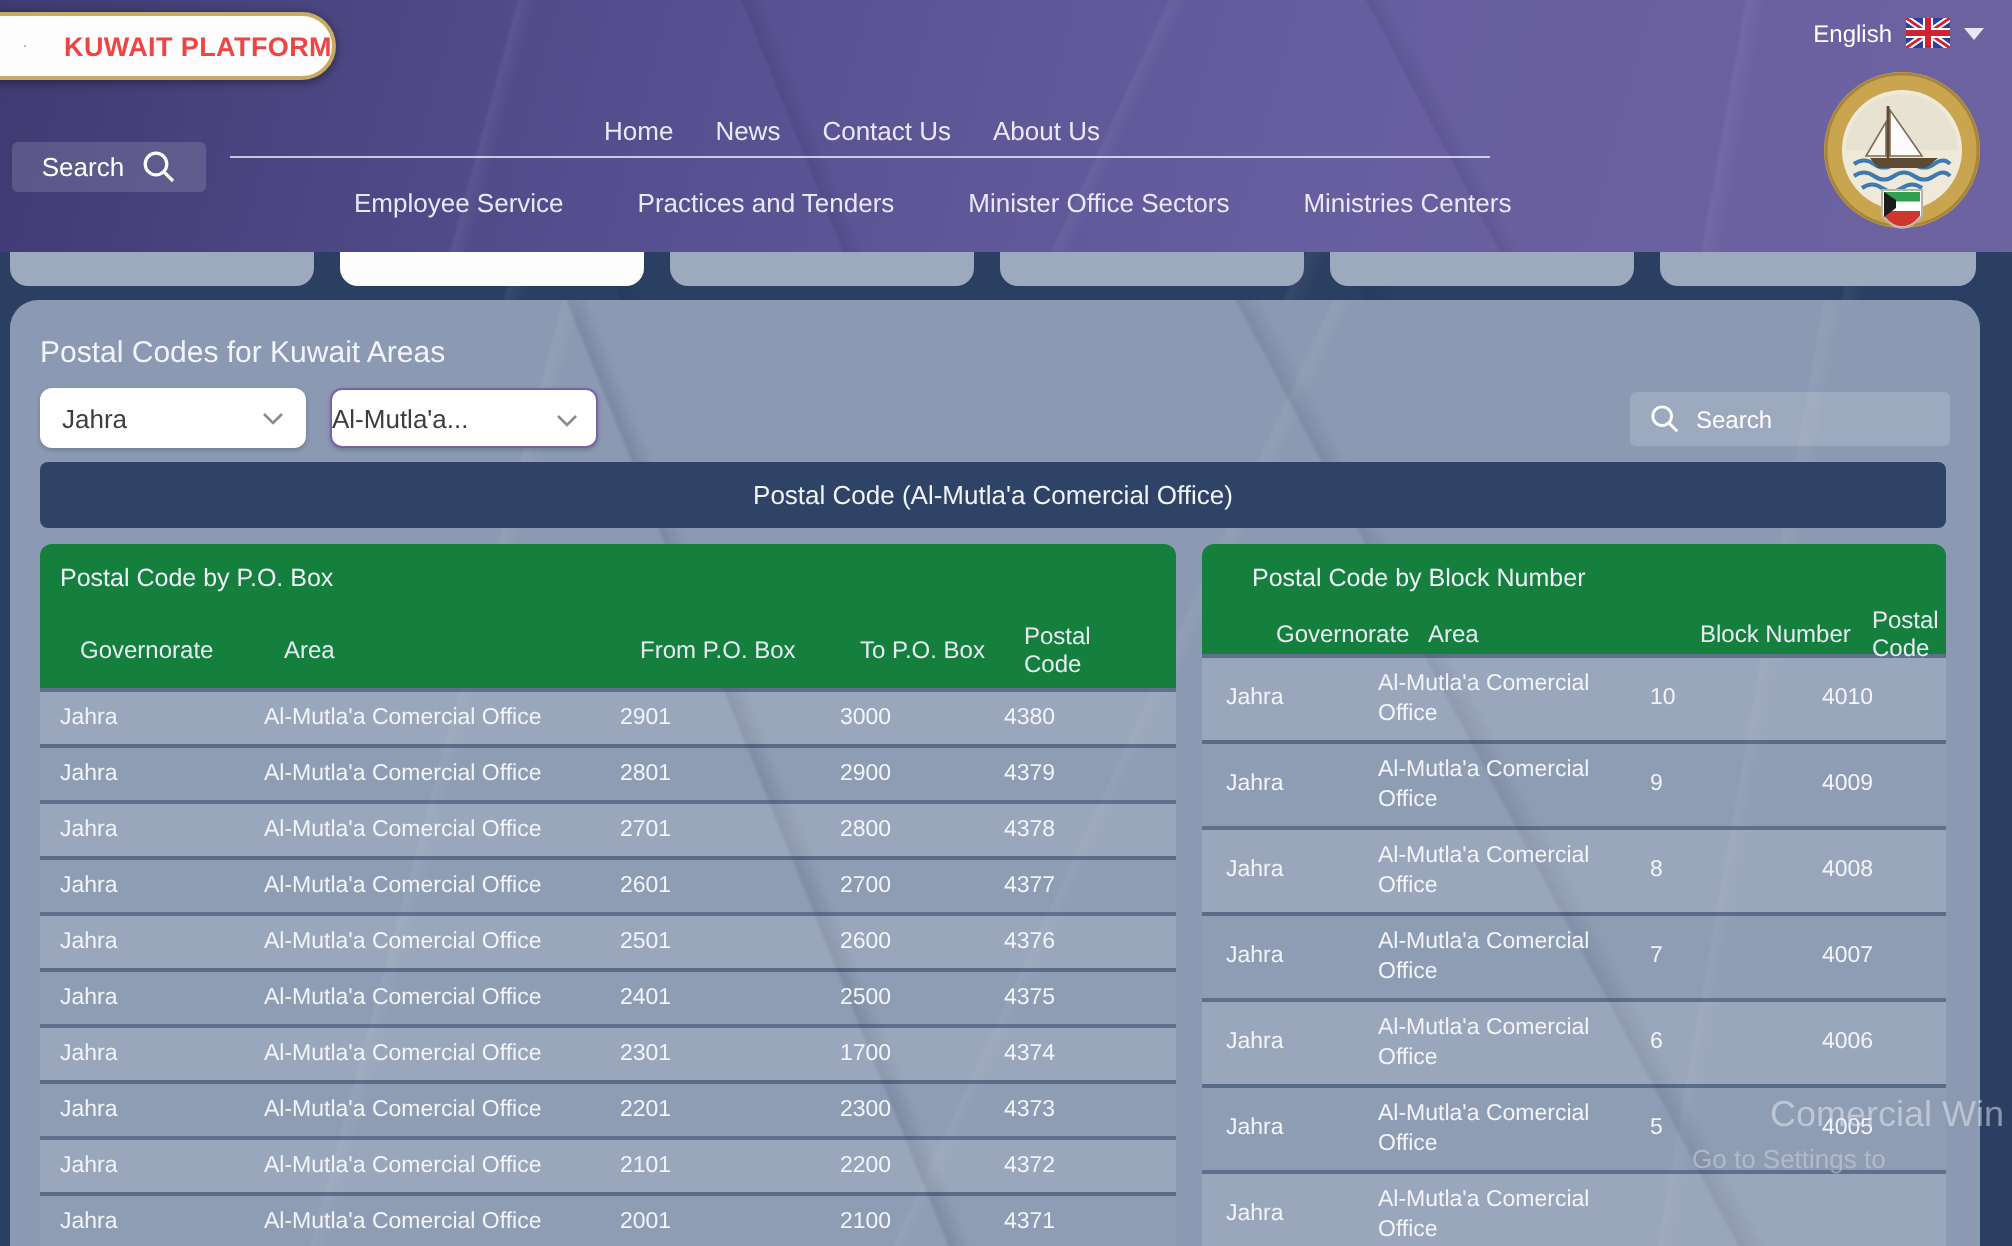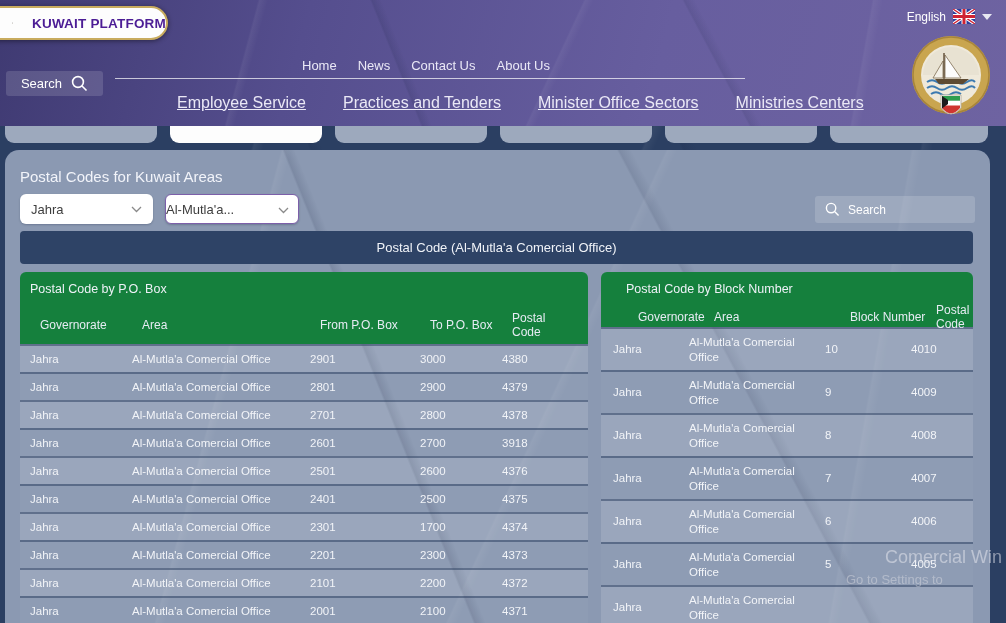--- a/index.html
+++ b/index.html
@@ -24,30 +24,30 @@
   
   .panel { position:absolute; left:5px; top:150px; width:985px; height:473px; background:#8b99b2;
            border-radius:14px 14px 0 0; z-index:1; overflow:hidden; }
 
   
   .header { position:absolute; top:0; left:0; width:1006px; height:126px; z-index:5;
             background:linear-gradient(105deg,#3f3a72 0%,#554e8e 30%,#675e9f 65%,#6e63a1 100%); }
   .logo-pill { position:absolute; top:6px; left:-18px; height:34px; width:186px; background:#fdfdfd;
                border:2px solid #c8ab5e; border-radius:18px; display:flex; align-items:center;
                gap:8px; padding-left:28px; box-shadow:0 1px 5px rgba(0,0,0,.45); cursor:pointer; }
-  .logo-text { font-weight:bold; font-size:13.5px; color:#4c1d95; letter-spacing:.2px; white-space:nowrap;margin-left:11px; }
+  .logo-text { font-weight:bold; font-size:13.5px; color:#ef4444; letter-spacing:.2px; white-space:nowrap;margin-left:11px; }
   .search-btn { position:absolute; top:71px; left:6px; width:97px; height:25px; background:rgba(255,255,255,.14);
                 border-radius:3px; display:flex; align-items:center; justify-content:center; gap:9px;
                 color:#fff; font-size:13px; cursor:pointer; }
   .lang { position:absolute; top:9px; right:14px; display:flex; align-items:center; gap:7px;
           color:#fff; font-size:12px; cursor:pointer; }
   .nav1 { position:absolute; top:58px; left:302px; display:flex; gap:21px; font-size:13px; color:#eae8f6; }
   .nav1 span, .nav2 span { cursor:pointer; white-space:nowrap; }
   .nav-divider { position:absolute; top:78px; left:115px; width:630px; height:1px; background:rgba(255,255,255,.7); }
-  .nav2 { position:absolute; top:94px; left:177px; display:flex; gap:37px; font-size:16px; color:#eae8f6;text-decoration:underline; }
+  .nav2 { position:absolute; top:94px; left:177px; display:flex; gap:37px; font-size:13px; color:#eae8f6; }
   .ministry { position:absolute; top:52px; right:106px; width:230px; text-align:right; color:#fff; line-height:1.25; }
   .ministry-ar { font-size:13px; font-family:"DejaVu Sans",sans-serif; }
   .ministry-en { font-size:13.5px; font-weight:bold; font-family:"Liberation Serif",serif; }
   .ministry-state { font-size:10px; font-family:"Liberation Serif",serif; }
   .ministry-state .ar { font-family:"DejaVu Sans",sans-serif; }
   .emblem { position:absolute; top:35px; right:13px; width:84px; height:88px; }
 
   
   .heading { position:absolute; top:168px; left:20px; z-index:2; font-size:15px; color:#f2f4fa; }
   .dd { position:absolute; top:194px; height:30px; background:#fff; border-radius:6px; z-index:2;
@@ -168,21 +168,21 @@
         <div>Al-Mutla'a Comercial Office</div>
         <div>2701</div>
         <div>2800</div>
         <div>4378</div>
       </div>
       <div class="trow grid-l">
         <div>Jahra</div>
         <div>Al-Mutla'a Comercial Office</div>
         <div>2601</div>
         <div>2700</div>
-        <div>3918</div>
+        <div>4377</div>
       </div>
       <div class="trow grid-l">
         <div>Jahra</div>
         <div>Al-Mutla'a Comercial Office</div>
         <div>2501</div>
         <div>2600</div>
         <div>4376</div>
       </div>
       <div class="trow grid-l">
         <div>Jahra</div>

